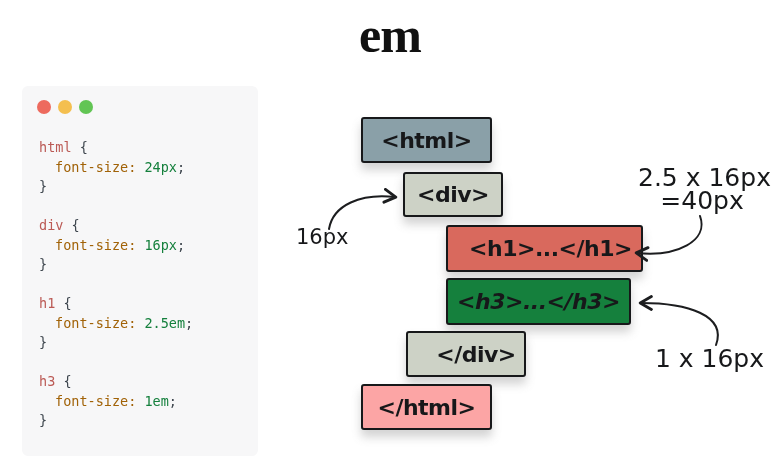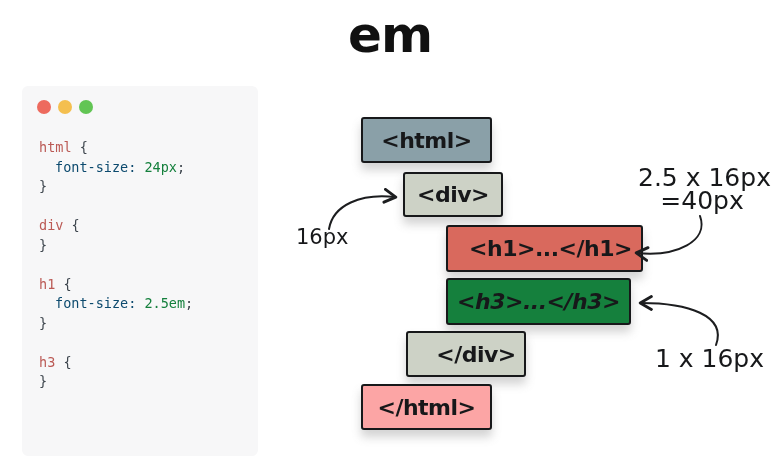--- a/index.html
+++ b/index.html
@@ -6,21 +6,21 @@
   body {
     width: 780px; height: 470px; position: relative; overflow: hidden;
     font-family: "DejaVu Sans", "Liberation Sans", sans-serif;
   }
   .stage { position: absolute; inset: 0; }
 
   
   .page-title {
     position: absolute; top: 6px; left: 0; width: 780px;
     text-align: center; font-size: 50px; font-weight: 700;
-    letter-spacing: -1px; color: #111; margin: 0;
+    letter-spacing: -1px; color: #111; margin: 0; font-family: Liberation Serif, serif;
   }
 
   
   .code-panel {
     position: absolute; left: 22px; top: 86px; width: 236px; height: 370px;
     background: #f7f7f8; border-radius: 6px;
   }
   .window-controls { display: flex; gap: 7px; padding: 14px 0 0 15px; }
   .dot { width: 14px; height: 14px; border-radius: 50%; }
   .dot.red { background: #ed6a5e; }
@@ -29,21 +29,21 @@
 
   .code {
     position: absolute; left: 17px; top: 52px; right: 6px;
     font-family: "DejaVu Sans Mono", "Liberation Mono", monospace;
     font-size: 13.5px; line-height: 19.5px; color: #3e464e;
   }
   .rule { margin-bottom: 19.5px; }
   .code-line { white-space: pre; }
   .code-line.indent { padding-left: 16px; }
   .tok-sel { color: #bb5a55; }
-  .tok-prop { color: #0c4a6e; text-align: right; }
+  .tok-prop { color: #a16207; text-align: right; }
   .tok-val { color: #15803d; }
   .tok-punct { color: #3e464e; }
 
   
   .diagram { position: absolute; inset: 0; }
   .dbox {
     position: absolute; display: flex; align-items: center; justify-content: center;
     border: 2.5px solid #17181a; border-radius: 3px;
     font-weight: 700; font-size: 22px; color: #17181a; letter-spacing: -0.5px;
     box-shadow: 0 7px 10px rgba(110,110,110,0.30);
@@ -81,31 +81,33 @@
     <div class="code">
 
       <div class="rule">
         <div class="code-line"><span class="tok-sel">html</span><span> </span><span class="tok-punct">{</span></div>
         <div class="code-line indent"><span class="tok-prop">font-size</span><span class="tok-prop">:</span><span> </span><span class="tok-val">24px</span><span class="tok-punct">;</span></div>
         <div class="code-line"><span class="tok-punct">}</span></div>
       </div>
 
       <div class="rule">
         <div class="code-line"><span class="tok-sel">div</span><span> </span><span class="tok-punct">{</span></div>
+        <div class="code-line indent"><span class="tok-prop">font-size</span><span class="tok-prop">:</span><span> </span><span class="tok-val">16px</span><span class="tok-punct">;</span></div>
         <div class="code-line"><span class="tok-punct">}</span></div>
       </div>
 
       <div class="rule">
         <div class="code-line"><span class="tok-sel">h1</span><span> </span><span class="tok-punct">{</span></div>
         <div class="code-line indent"><span class="tok-prop">font-size</span><span class="tok-prop">:</span><span> </span><span class="tok-val">2.5em</span><span class="tok-punct">;</span></div>
         <div class="code-line"><span class="tok-punct">}</span></div>
       </div>
 
       <div class="rule">
         <div class="code-line"><span class="tok-sel">h3</span><span> </span><span class="tok-punct">{</span></div>
+        <div class="code-line indent"><span class="tok-prop">font-size</span><span class="tok-prop">:</span><span> </span><span class="tok-val">1em</span><span class="tok-punct">;</span></div>
         <div class="code-line"><span class="tok-punct">}</span></div>
       </div>
 
     </div>
   </div>
 
   <div class="diagram">
 
     <div class="dbox box-html-open">&lt;html&gt;</div>
     <div class="dbox box-div-open">&lt;div&gt;</div>

